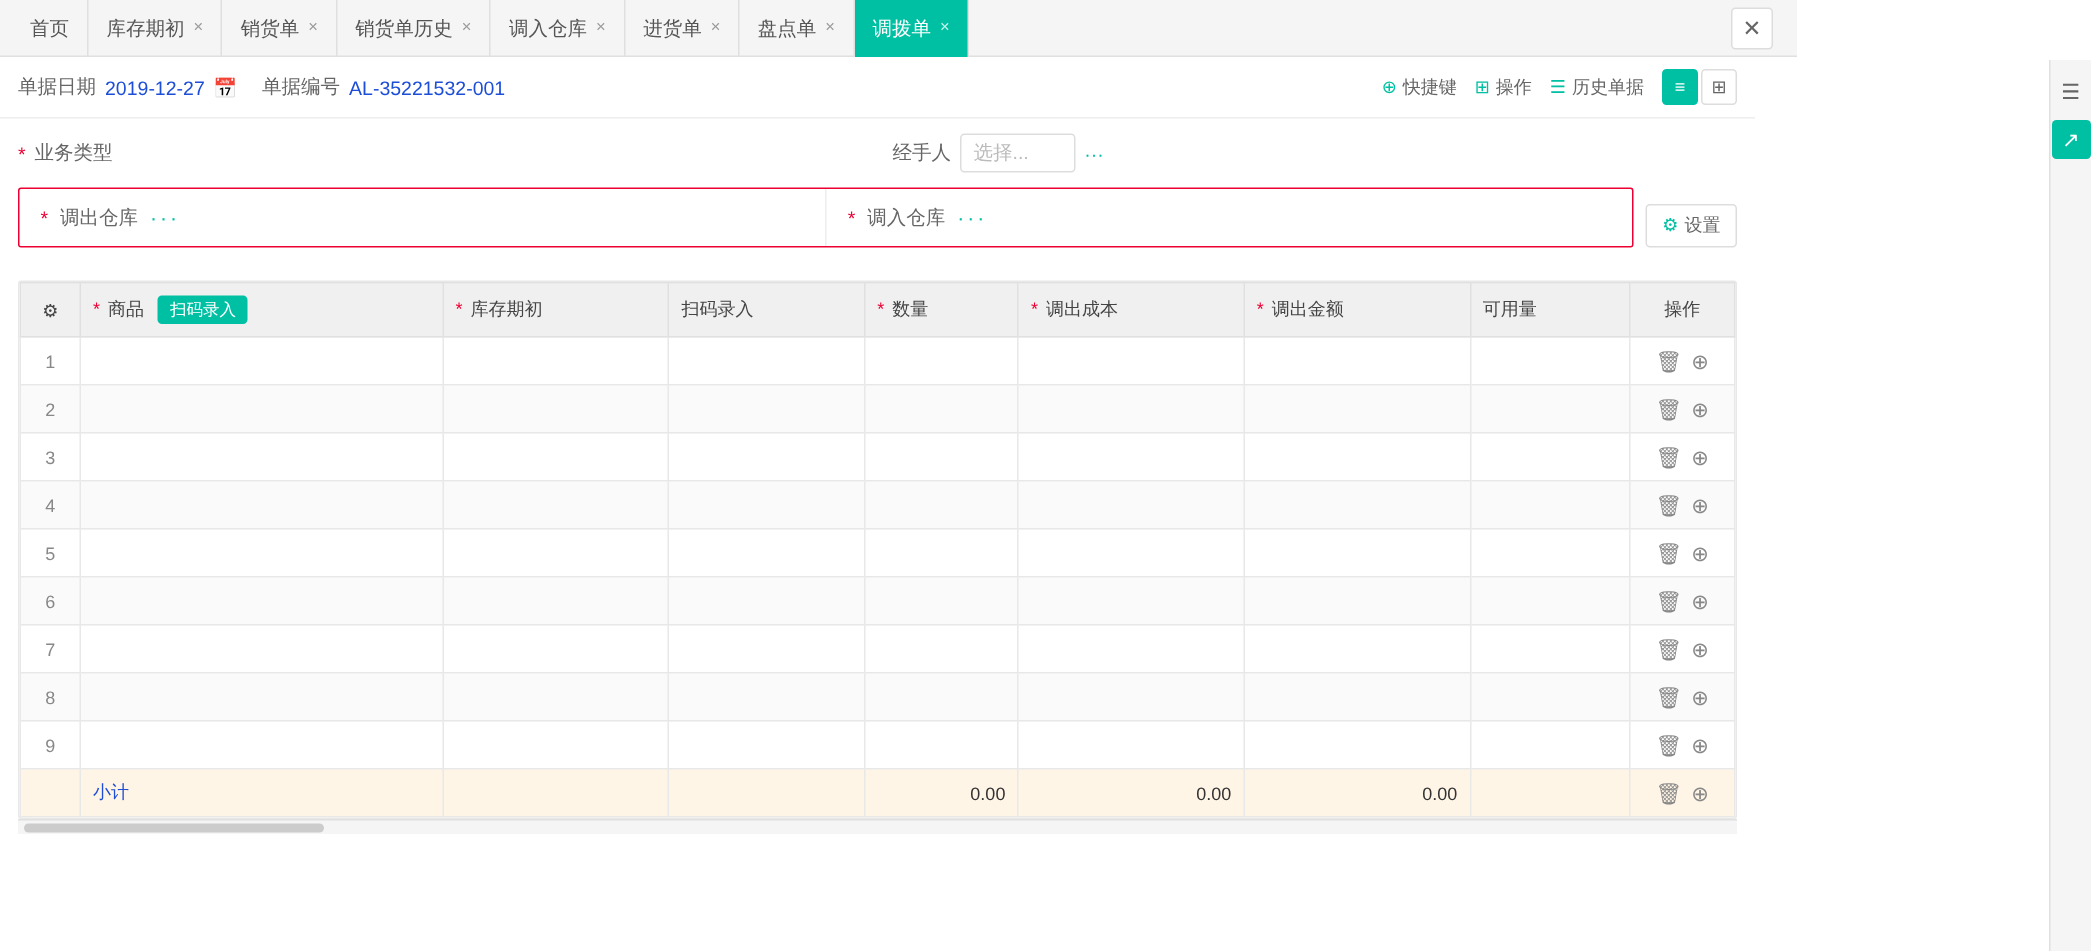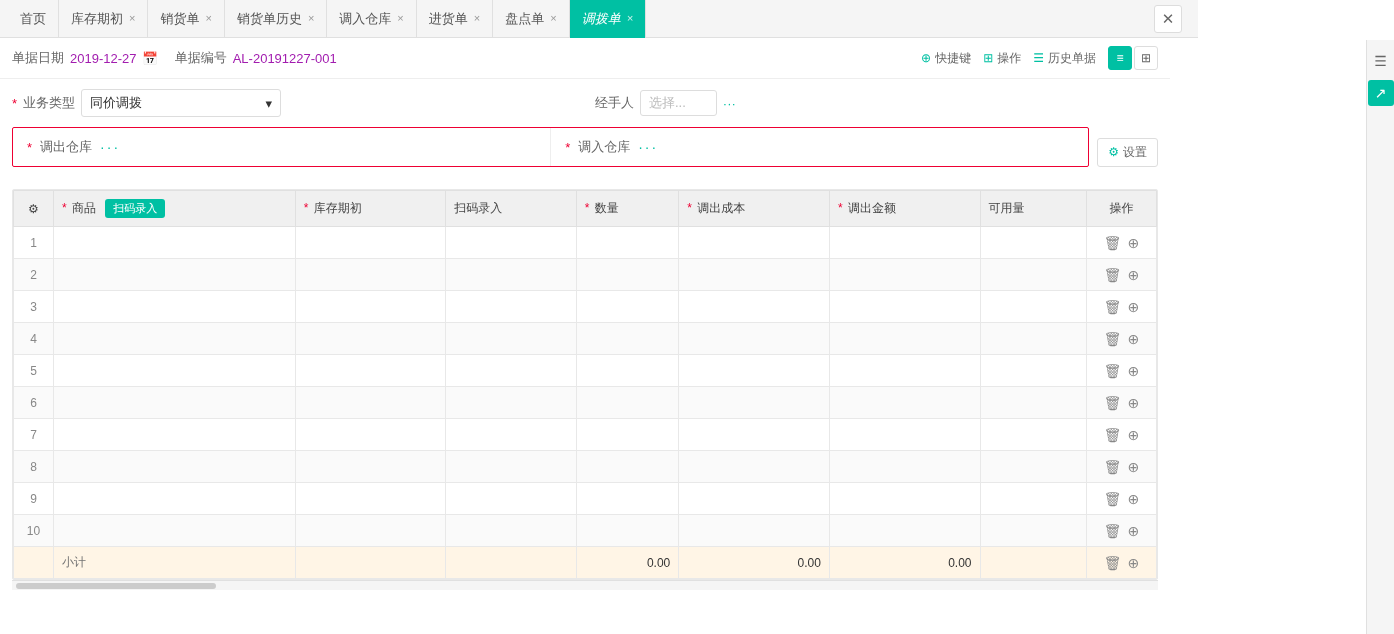--- a/index.html
+++ b/index.html
@@ -21,21 +21,20 @@
       cursor: pointer;
       font-size: 13px;
       color: #555;
       border-right: 1px solid #e0e0e0;
       white-space: nowrap;
       gap: 6px;
     }
     .tab-item.active {
       background: #00c0a3;
       color: #fff;
-      font-style: italic;
     }
     .tab-close {
       font-size: 11px;
       color: #999;
       cursor: pointer;
       line-height: 1;
     }
     .tab-item.active .tab-close { color: rgba(255,255,255,0.8); }
     .tab-close-right {
       margin-left: auto;
@@ -58,21 +57,21 @@
       display: flex; align-items: center;
       padding: 8px 12px;
       border-bottom: 1px solid #eee;
       gap: 16px;
       flex-wrap: wrap;
     }
     .form-field {
       display: flex; align-items: center; gap: 6px;
     }
     .form-label { color: #666; }
-    .form-value { color: #a21caf; font-weight: 500; }
+    .form-value { color: #1d4ed8; font-weight: 500; }
     .calendar-icon { color: #999; cursor: pointer; }
     .header-right {
       margin-left: auto;
       display: flex; align-items: center; gap: 12px;
     }
     .header-btn {
       display: flex; align-items: center; gap: 4px;
       color: #666; cursor: pointer; font-size: 12px;
     }
     .toolbar-icon-group {
@@ -209,21 +208,21 @@
     }
     .scan-btn {
       background: #00c0a3;
       color: #fff;
       border: none;
       border-radius: 3px;
       padding: 2px 8px;
       cursor: pointer;
       font-size: 11px;
     }
-    .subtotal-label { color: #737373; }
+    .subtotal-label { color: #1d4ed8; }
     .subtotal-val { color: #333; }
 
     
     .right-sidebar {
       position: fixed;
       right: 0; top: 40px;
       width: 28px;
       display: flex; flex-direction: column; align-items: center;
       gap: 6px;
       padding: 8px 0;
@@ -316,21 +315,21 @@
   <div class="content-area">
 
     <div class="form-header">
       <div class="form-field">
         <span class="form-label">单据日期</span>
         <span class="form-value">2019-12-27</span>
         <span class="calendar-icon">📅</span>
       </div>
       <div class="form-field">
         <span class="form-label">单据编号</span>
-        <span class="form-value">AL-20191227-001</span>
+        <span class="form-value">AL-35221532-001</span>
       </div>
       <div class="header-right">
         <div class="header-btn">
           <span style="color:#00c0a3;">⊕</span>
           <span>快捷键</span>
         </div>
         <div class="header-btn">
           <span style="color:#00c0a3;">⊞</span>
           <span>操作</span>
         </div>
@@ -344,24 +343,20 @@
         </div>
       </div>
     </div>
 
     <div class="form-body">
 
       <div style="display:flex; align-items:center; margin-bottom:10px; gap:20px;">
         <div class="business-field">
           <span class="required-star">*</span>
           <span class="field-label">业务类型</span>
-          <div class="select-box">
-            <span>同价调拨</span>
-            <span class="select-arrow">▾</span>
-          </div>
         </div>
         <div class="handler-field">
           <span class="field-label">经手人</span>
           <span style="color:#bbb; border: 1px solid #ddd; border-radius:3px; padding:3px 30px 3px 8px; background:#fff; cursor:pointer;">
             <span style="color:#bbb;">选择...</span>
           </span>
           <span class="handler-dots">···</span>
         </div>
       </div>
 
@@ -560,36 +555,20 @@
         <td style=""></td>
         <td style=""></td>
         <td class="action-col" style="">
           <div class="action-icons">
             <span class="action-icon">🗑</span>
             <span class="action-icon">⊕</span>
           </div>
         </td>
       </tr>
               <tr>
-        <td class="row-num" style="">10</td>
-        <td style=""></td>
-        <td style=""></td>
-        <td style=""></td>
-        <td style=""></td>
-        <td style=""></td>
-        <td style=""></td>
-        <td style=""></td>
-        <td class="action-col" style="">
-          <div class="action-icons">
-            <span class="action-icon">🗑</span>
-            <span class="action-icon">⊕</span>
-          </div>
-        </td>
-      </tr>
-              <tr>
         <td class="row-num" style="background:#fff5e6;"></td>
         <td style="background:#fff5e6;">
           <span class="subtotal-label">小计</span>
         </td>
         <td style="background:#fff5e6;"></td>
         <td style="background:#fff5e6;"></td>
         <td style="background:#fff5e6;; text-align:right;">
           <span class="subtotal-val">0.00</span>
         </td>
         <td style="background:#fff5e6;; text-align:right;">

